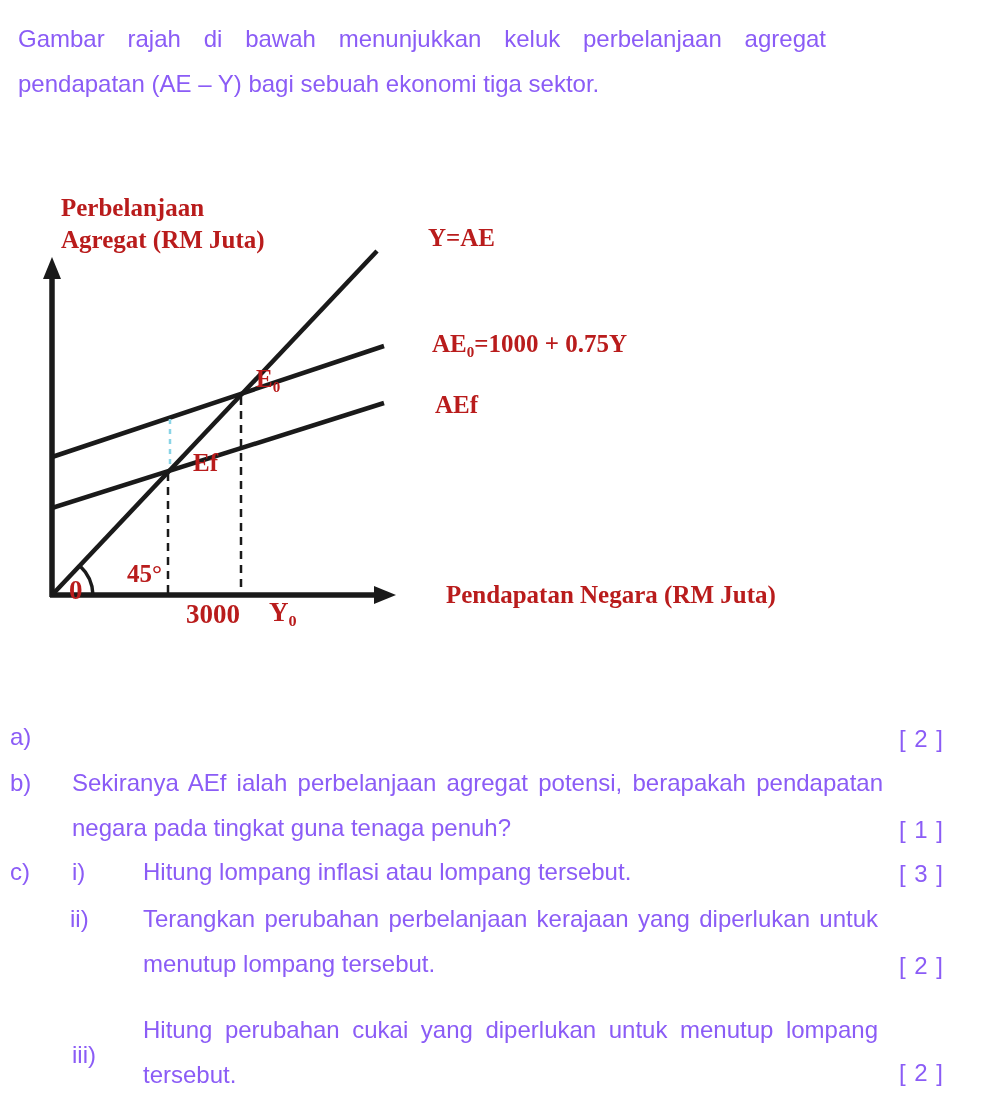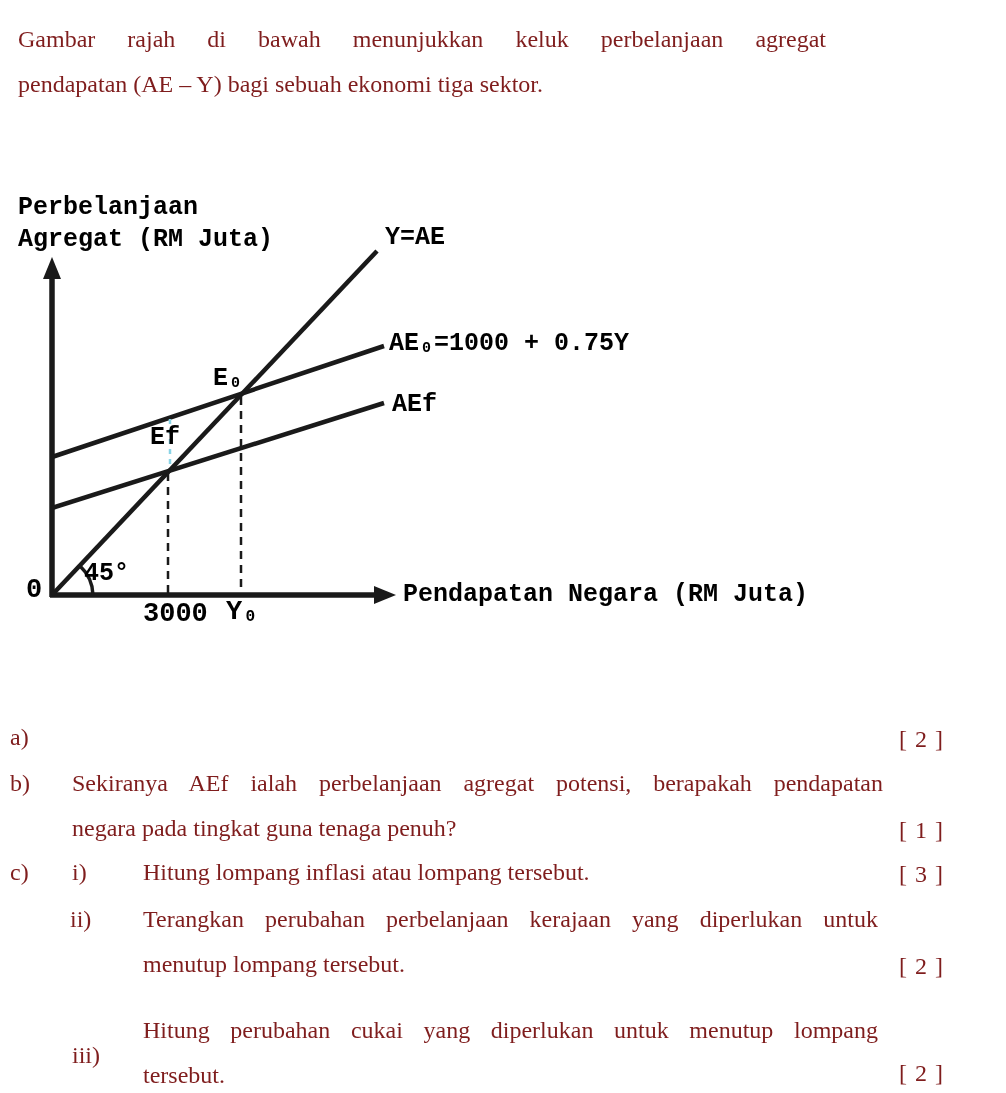--- a/index.html
+++ b/index.html
@@ -8,32 +8,32 @@
   .page {
     position:relative;
     width:1006px; height:1093px;
     background:#ffffff;
     color:#1c1c1c;
     overflow:hidden;
     font-family:"Liberation Serif","DejaVu Serif",serif;
   }
   .abs { position:absolute; white-space:nowrap;text-align:center; }
   .serif {
-    font-family:Liberation Serif, serif;
-    font-size:24px; line-height:30px; color:#7f1d1d;
+    font-family:Liberation Sans, sans-serif;
+    font-size:24px; line-height:30px; color:#8b5cf6;
   }
   .jline {
     white-space:normal;
     text-align:justify;
     text-align-last:justify;
     -moz-text-align-last:justify;
   }
   .dlabel {
-    font-family:Liberation Mono, monospace;
-    font-weight:bold; font-size:25px; line-height:28px; color:#000000;
+    font-family:Liberation Serif, serif;
+    font-weight:bold; font-size:25px; line-height:28px; color:#b91c1c;margin-left:43px;
   }
   .tick { font-size:27px; }
   .marks { font-size:24px; letter-spacing:1px; }
   svg.fig { position:absolute; left:0; top:0; pointer-events:none; }
 </style>
 </head>
 <body>
 
 <div class="page">
 
@@ -60,21 +60,21 @@
 
   <div class="abs serif jline" style="left:18px; top:24px; width:808px;">Gambar rajah di bawah menunjukkan keluk perbelanjaan agregat</div>
   <div class="abs serif" style="left:18px; top:69px;">pendapatan (AE – Y) bagi sebuah ekonomi tiga sektor.</div>
 
   <div class="abs dlabel" style="left:18px; top:194px;">Perbelanjaan</div>
   <div class="abs dlabel" style="left:18px; top:226px;">Agregat (RM Juta)</div>
   <div class="abs dlabel" style="left:385px; top:224px;">Y=AE</div>
   <div class="abs dlabel" style="left:389px; top:330px;">AE₀=1000 + 0.75Y</div>
   <div class="abs dlabel" style="left:392px; top:391px;">AEf</div>
   <div class="abs dlabel" style="left:213px; top:365px;">E₀</div>
-  <div class="abs dlabel" style="left:150px; top:424px;">Ef</div>
+  <div class="abs dlabel" style="left:150px; top:449px;">Ef</div>
   <div class="abs dlabel" style="left:84px; top:560px;">45°</div>
   <div class="abs dlabel tick" style="left:26px; top:576px;">0</div>
   <div class="abs dlabel tick" style="left:143px; top:600px;">3000</div>
   <div class="abs dlabel tick" style="left:226px; top:598px;">Y₀</div>
   <div class="abs dlabel" style="left:403px; top:581px;">Pendapatan Negara (RM Juta)</div>
 
   <div class="abs serif" style="left:10px; top:722px;">a)</div>
   <div class="abs serif marks" style="left:899px; top:724px;">[ 2 ]</div>
 
   <div class="abs serif" style="left:10px; top:768px;">b)</div>

